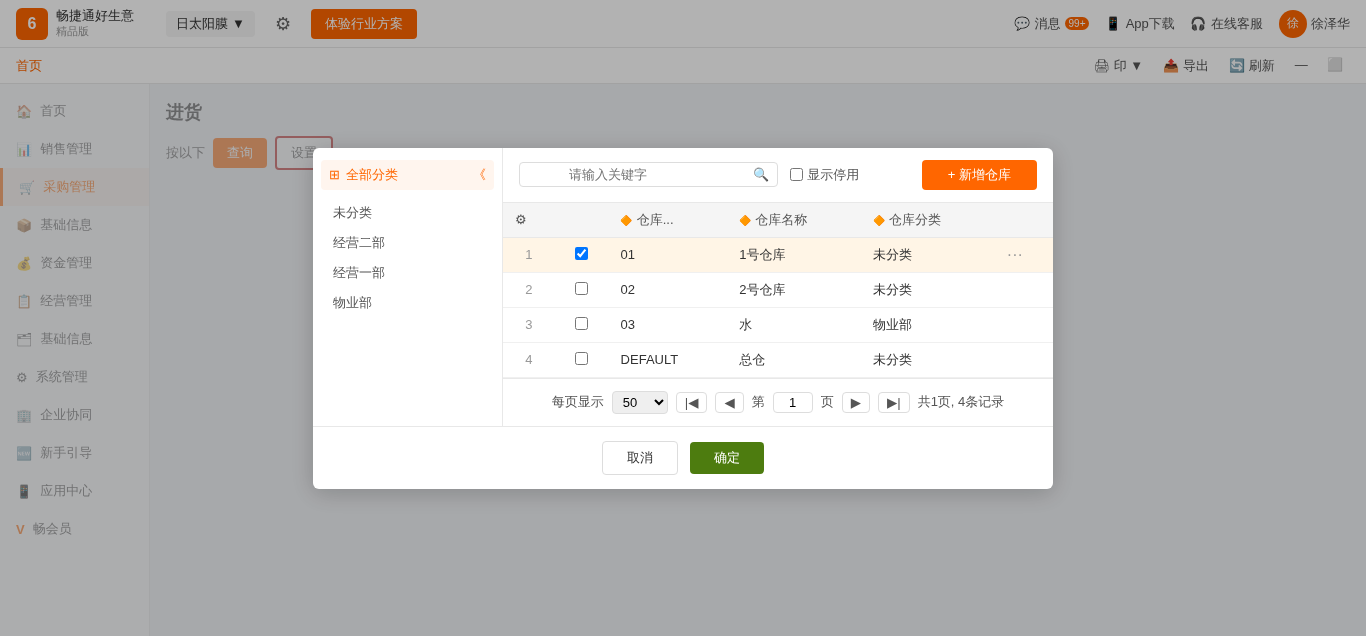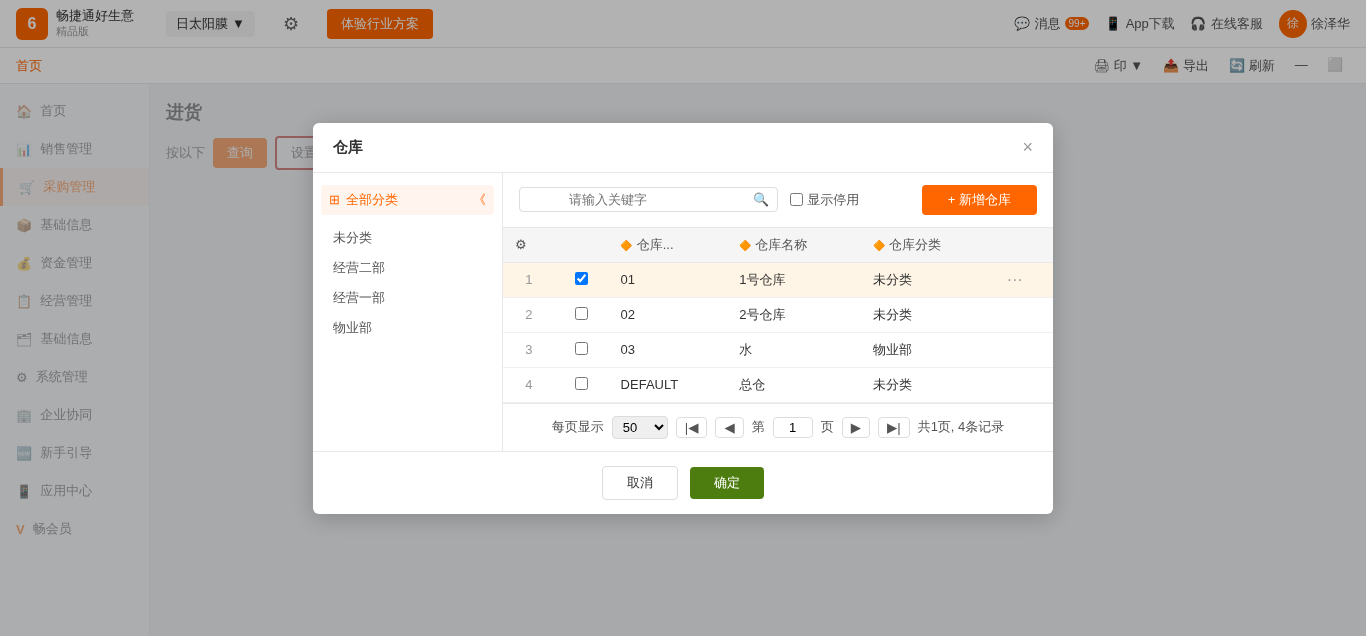--- a/index.html
+++ b/index.html
@@ -24,21 +24,21 @@
     }
     .logo-icon {
       width: 32px; height: 32px;
       background: #f60;
       border-radius: 6px;
       display: flex; align-items: center; justify-content: center;
       color: #fff; font-weight: bold; font-size: 16px;
     }
     .logo-text { font-size: 13px; color: #333; line-height: 1.2; }
     .logo-sub { font-size: 11px; color: #999; }
-    .nav-center { display: flex; align-items: center; gap: 28px; flex: 1; }
+    .nav-center { display: flex; align-items: center; gap: 20px; flex: 1; }
     .branch-select {
       display: flex; align-items: center; gap: 4px;
       background: #f5f5f5; padding: 4px 10px; border-radius: 4px;
       cursor: pointer; color: #333; font-size: 13px;
     }
     .btn-trial {
       background: #f60; color: #fff; border: none;
       padding: 6px 14px; border-radius: 4px; cursor: pointer; font-size: 13px;
     }
     .nav-right { display: flex; align-items: center; gap: 16px; color: #555; font-size: 13px; }
@@ -306,24 +306,20 @@
       <span class="filter-label">按以下</span>
       <button class="btn-orange">查询</button>
       <button class="btn-gray">设置</button>
     </div>
   </div>
 </div>
 
 <div class="modal-overlay">
   <div class="modal">
 
-    <div class="modal-header">
-      <span class="modal-title">仓库</span>
-      <span class="modal-close">×</span>
-    </div>
 
     <div class="modal-body">
 
       <div class="tree-panel">
         <div class="tree-all">
           <span>⊞</span>
           <span>全部分类</span>
           <span style="margin-left:auto;">《</span>
         </div>
         <div class="tree-item">

